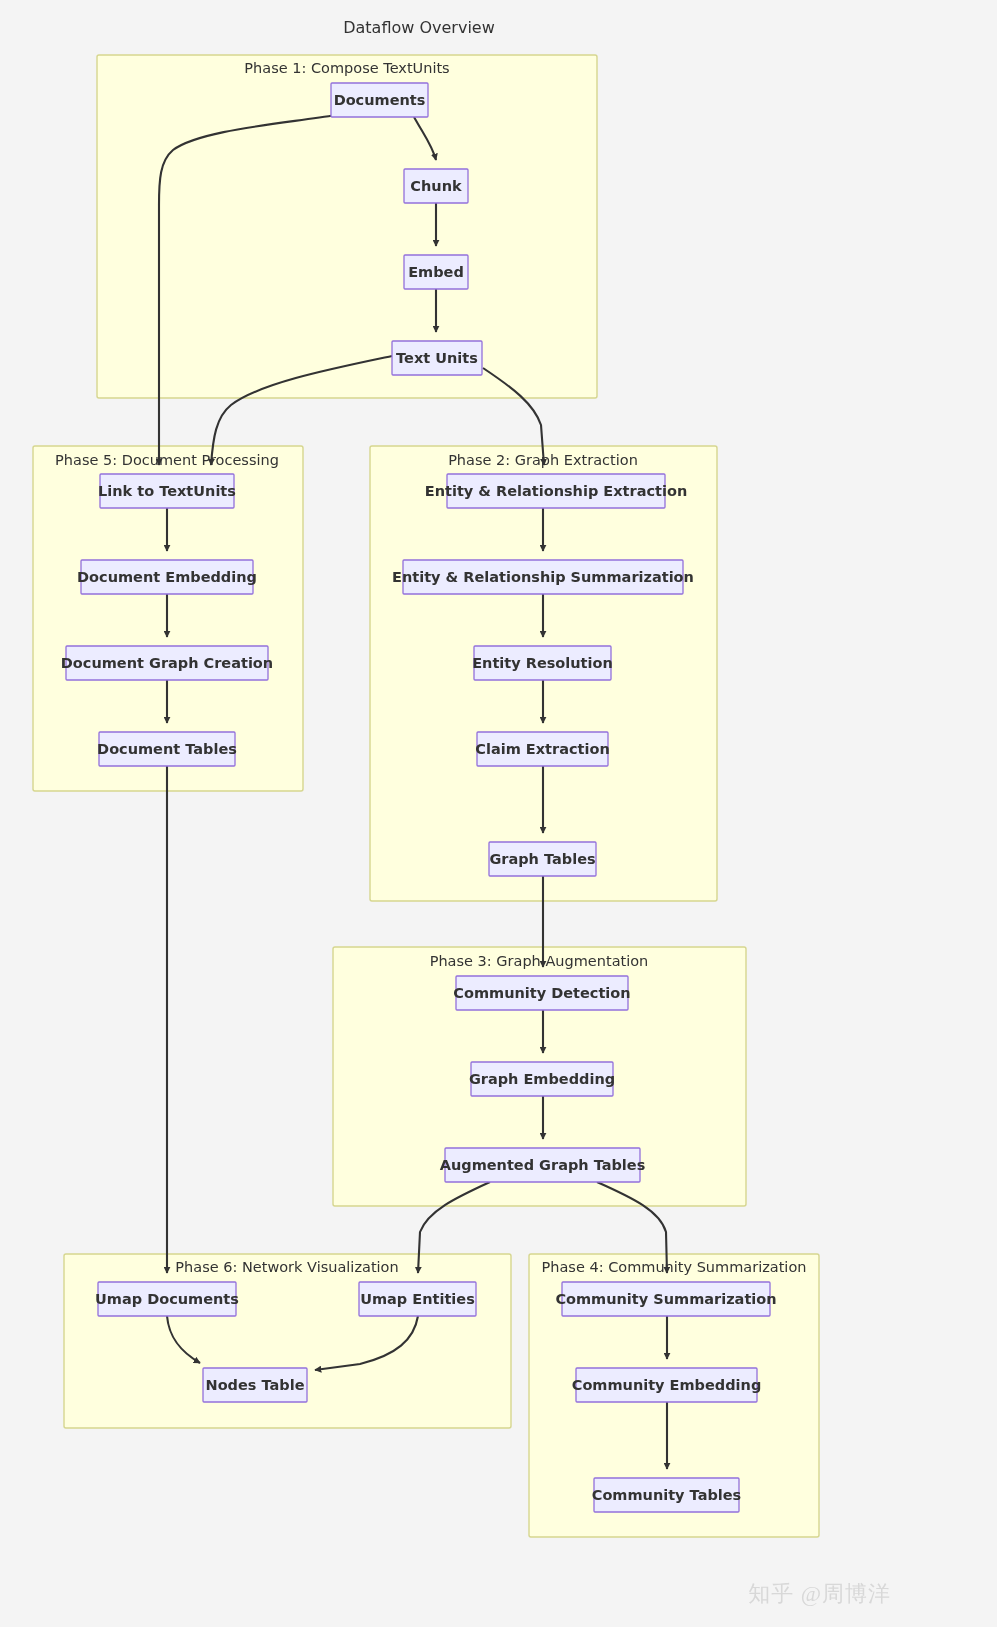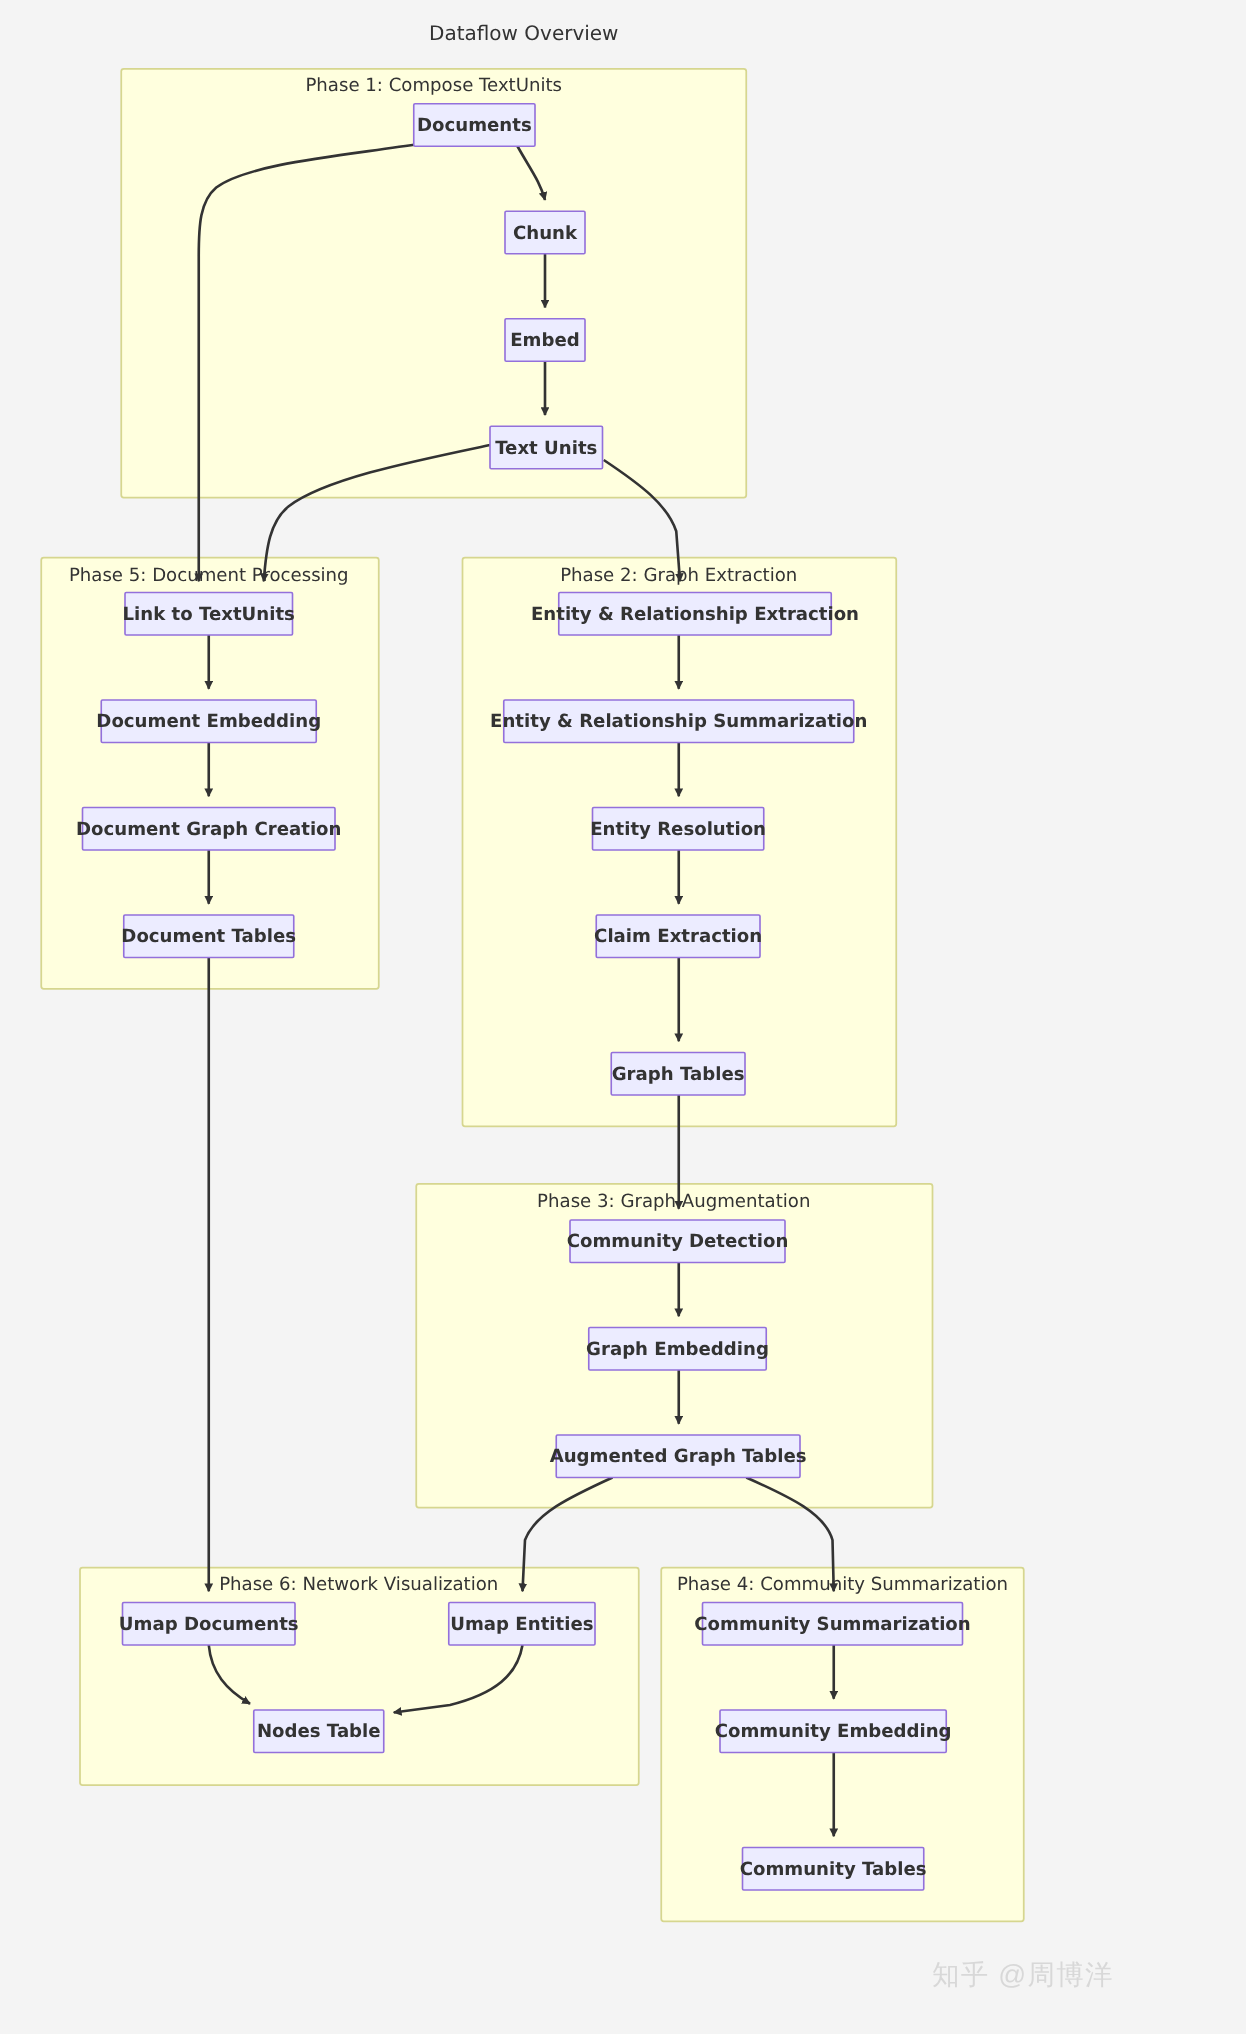--- a/index.html
+++ b/index.html
@@ -59,22 +59,22 @@
   .diagram-title {
     font-family: "DejaVu Sans", sans-serif;
     font-size: 16px;
     fill: #333333;
     text-anchor: middle;
     dominant-baseline: middle;
   }
   .watermark {
     position: absolute;
     right: 14px;
-    bottom: 32px;
-    font-family: Liberation Sans, sans-serif;
+    bottom: 18px;
+    font-family: Liberation Serif, serif;
     font-size: 22px;
     color: #d8d8d8;
     letter-spacing: 1px;
     white-space: nowrap;
     user-select: none;
   }
 </style>
 </head>
 <body>
 

